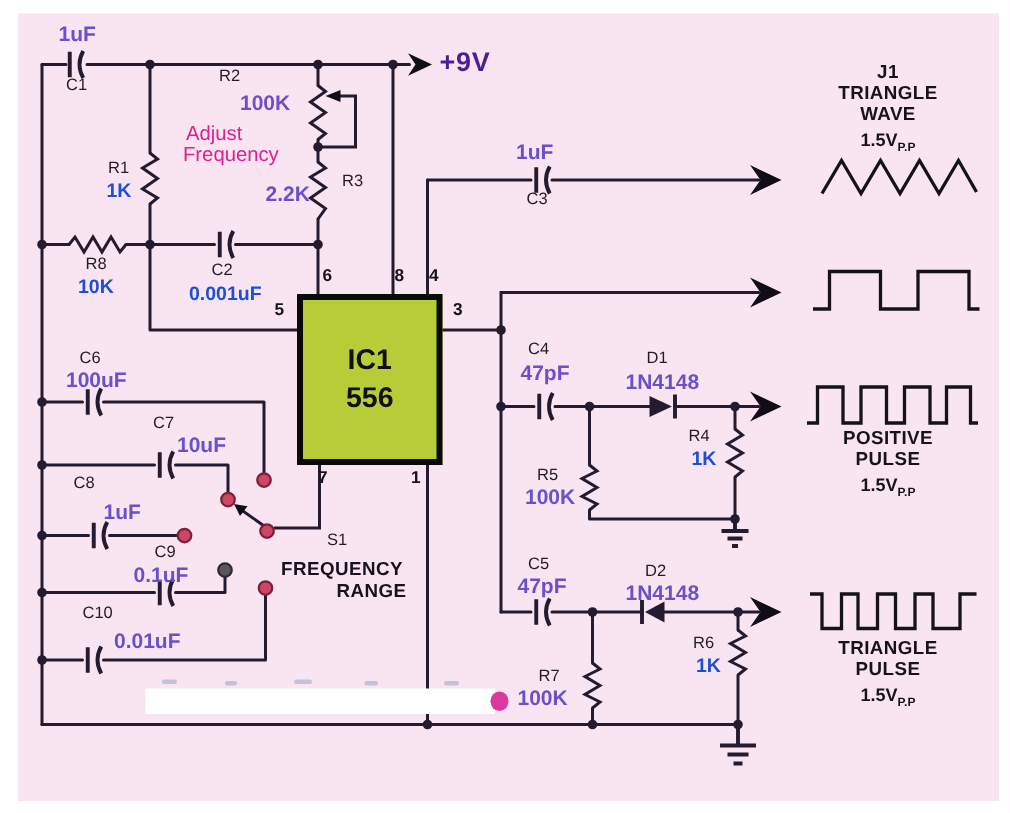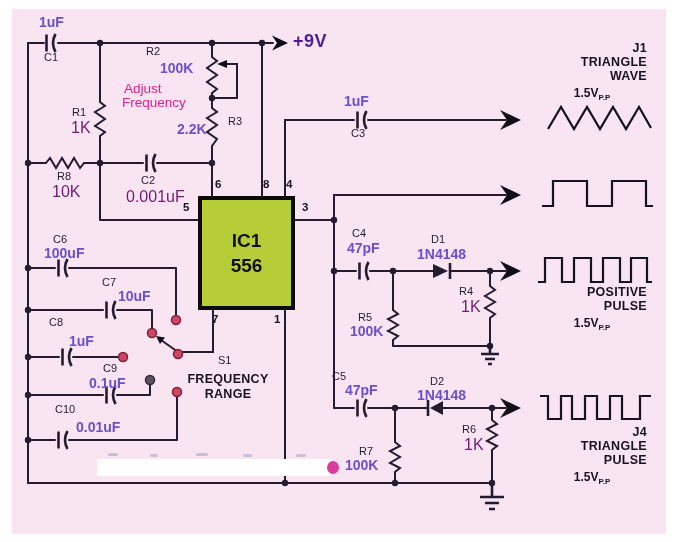--- a/index.html
+++ b/index.html
@@ -2,26 +2,26 @@
 <html><head>
 <meta charset="utf-8">
 <style>
   html,body{margin:0;padding:0;background:#ffffff;}
   .stage{position:relative;width:673px;height:542px;background:#ffffff;overflow:hidden;
          font-family:"Liberation Sans", sans-serif;}
   .paper{position:absolute;left:12px;top:9px;width:654px;height:525px;background:#f9e5f2;}
   svg.wires{position:absolute;left:0;top:0;z-index:2;}
   .lbl{position:absolute;z-index:5;white-space:nowrap;line-height:1;}
   .ref{font-size:11px;font-weight:400;color:#221c28;}
-  .val{font-size:16px;font-weight:400;color:#701a75;}
+  .val{font-size:13px;font-weight:700;color:#1d4ed8;}
   .val14{font-size:14px;font-weight:700;color:#6b50c9;}
   .note{font-size:13.5px;font-weight:400;color:#e01f8f;}
   .pin{font-size:11.5px;font-weight:700;color:#17121d;}
   .pwr{font-size:18px;font-weight:700;color:#4c1d95;letter-spacing:.5px;}
-  .jt{font-size:12.5px;font-weight:700;color:#17121d;letter-spacing:.3px;text-align:right;}
+  .jt{font-size:12.5px;font-weight:700;color:#17121d;letter-spacing:.3px;}
   .jblock{position:absolute;left:537px;width:110px;text-align:center;z-index:5;}
   .lvl{font-size:12px;font-weight:700;color:#17121d;}
   .lvl sub{font-size:8px;font-weight:700;}
   .ic{position:absolute;left:198px;top:196px;width:97px;height:114px;box-sizing:border-box;
       background:#b7cd37;border:4.5px solid #0a0a0a;display:flex;flex-direction:column;
       align-items:center;justify-content:center;gap:3px;z-index:4;
       font-size:19px;font-weight:700;color:#101010;}
   .whitestrip{position:absolute;left:97px;top:459px;width:233px;height:17px;background:#ffffff;z-index:3;}
   .wmark-dot{position:absolute;left:327px;top:461px;width:12px;height:13px;border-radius:50%;
       background:#d93a9c;z-index:3;}
@@ -187,51 +187,50 @@
   <div class="lbl ref" style="left:102px;top:277px">C7</div>
   <div class="lbl val14" style="left:118px;top:289px">10uF</div>
   <div class="lbl ref" style="left:49px;top:317px">C8</div>
   <div class="lbl val14" style="left:69px;top:334px">1uF</div>
   <div class="lbl ref" style="left:103px;top:363px">C9</div>
   <div class="lbl val14" style="left:89px;top:376px">0.1uF</div>
   <div class="lbl ref" style="left:55px;top:404px">C10</div>
   <div class="lbl val14" style="left:76px;top:420px">0.01uF</div>
   <div class="lbl ref" style="left:218px;top:355px">S1</div>
   <div class="lbl jt" style="left:185px;top:373px;width:86px;text-align:center">FREQUENCY</div>
-  <div class="lbl jt" style="left:185px;top:388px;width:86px;text-align:center">RANGE</div>
+  <div class="lbl jt" style="left:185px;top:388px;width:86px;text-align:right">RANGE</div>
   <div class="lbl ref" style="left:352px;top:228px">C4</div>
   <div class="lbl val14" style="left:347px;top:241px">47pF</div>
   <div class="lbl ref" style="left:431px;top:234px">D1</div>
   <div class="lbl val14" style="left:417px;top:247px">1N4148</div>
   <div class="lbl ref" style="left:459px;top:286px">R4</div>
   <div class="lbl val" style="left:461px;top:299px">1K</div>
   <div class="lbl ref" style="left:358px;top:312px">R5</div>
   <div class="lbl val14" style="left:350px;top:324px">100K</div>
-  <div class="lbl ref" style="left:332px;top:371px">C5</div>
+  <div class="lbl ref" style="left:352px;top:371px">C5</div>
   <div class="lbl val14" style="left:345px;top:383px">47pF</div>
   <div class="lbl ref" style="left:430px;top:376px">D2</div>
   <div class="lbl val14" style="left:417px;top:388px">1N4148</div>
   <div class="lbl ref" style="left:462px;top:424px">R6</div>
   <div class="lbl val" style="left:464px;top:437px">1K</div>
   <div class="lbl ref" style="left:359px;top:446px">R7</div>
   <div class="lbl val14" style="left:345px;top:458px">100K</div>
 
   <div class="jblock" style="top:41px">
     <div class="jt">J1</div>
     <div class="jt">TRIANGLE</div>
     <div class="jt">WAVE</div>
     <div class="lvl" style="margin-top:3px"><span>1.5V</span><sub>P.P</sub></div>
   </div>
   <div class="jblock" style="top:285px">
     <div class="jt">POSITIVE</div>
     <div class="jt">PULSE</div>
     <div class="lvl" style="margin-top:3px"><span>1.5V</span><sub>P.P</sub></div>
   </div>
   <div class="jblock" style="top:425px">
-    <div class="jt">J4</div>
     <div class="jt">TRIANGLE</div>
     <div class="jt">PULSE</div>
     <div class="lvl" style="margin-top:3px"><span>1.5V</span><sub>P.P</sub></div>
   </div>
 
   <span class="remnant" style="left:108px;top:453px;width:10px"></span>
   <span class="remnant" style="left:150px;top:454px;width:8px"></span>
   <span class="remnant" style="left:196px;top:453px;width:12px"></span>
   <span class="remnant" style="left:243px;top:454px;width:9px"></span>
   <span class="remnant" style="left:296px;top:454px;width:10px"></span>

